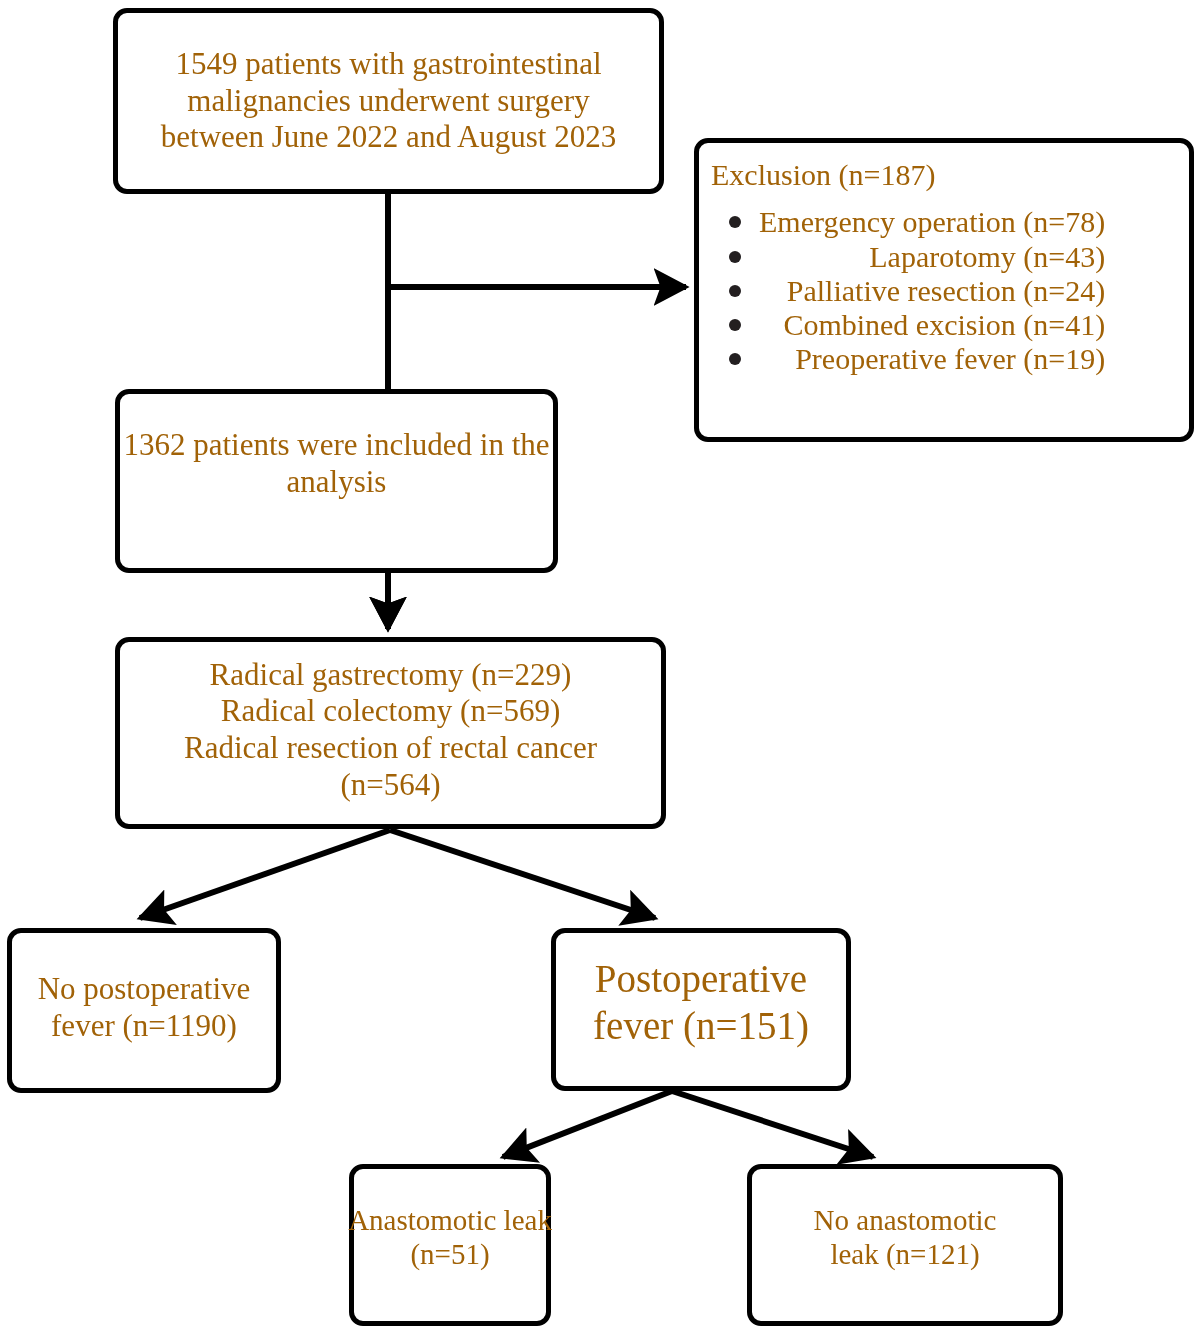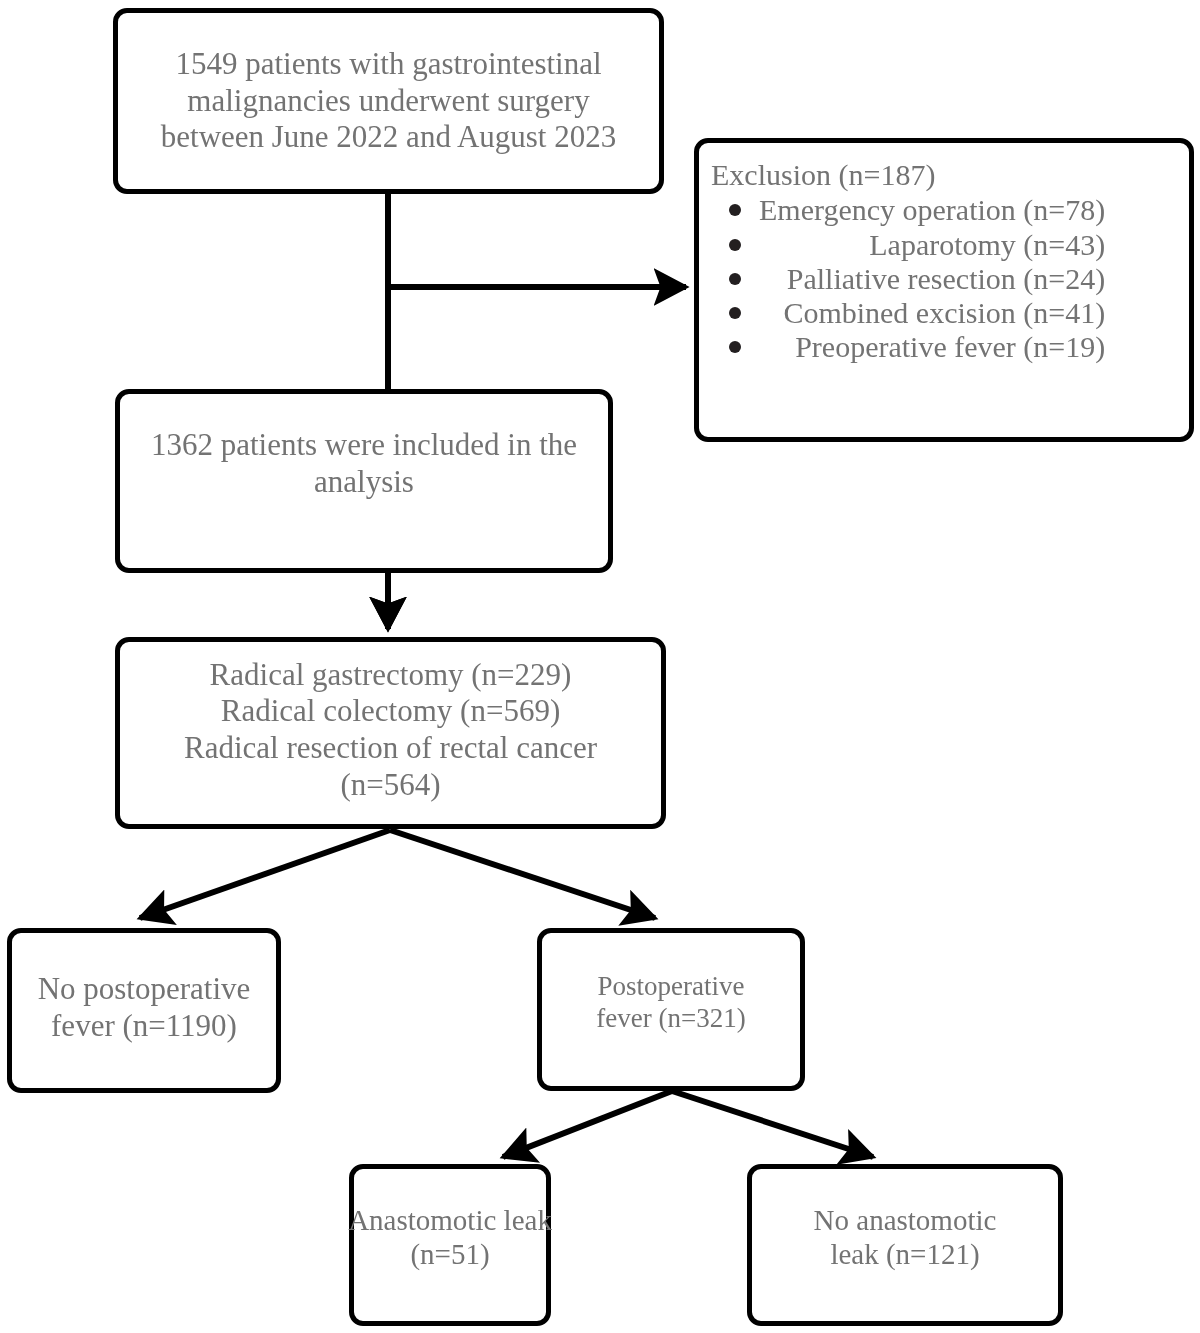--- a/index.html
+++ b/index.html
@@ -6,21 +6,21 @@
     margin: 0;
     padding: 0;
     background: #ffffff;
   }
   #canvas {
     position: relative;
     width: 1200px;
     height: 1333px;
     background: #ffffff;
     font-family: "Liberation Serif", "DejaVu Serif", serif;
-    color: #737373;
+    color: #a16207;
     overflow: hidden;
   }
   svg.connectors {
     position: absolute;
     left: 0;
     top: 0;
     width: 1200px;
     height: 1333px;
     pointer-events: none;
   }
@@ -49,20 +49,21 @@
     font-size: 31px;
     padding: 0 10px;
   }
   #node-exclusion {
     left: 694px; top: 138px; width: 500px; height: 304px;
     font-size: 30px;
     justify-content: flex-start;
     align-items: flex-start;
     text-align: left;
     padding: 14px 10px 0 12px;
+    gap: 12px;
   }
   #node-exclusion .excl-title {
     display: block;
     white-space: nowrap;
     margin-bottom: 1px;
   }
   #node-exclusion ul {
     margin: 0;
     padding: 0 0 0 48px;
     list-style: none;
@@ -78,37 +79,37 @@
     position: absolute;
     left: -30px;
     top: 50%;
     transform: translateY(-50%);
     width: 12px;
     height: 12px;
     border-radius: 50%;
     background: #231f20;
   }
   #node-included {
-    left: 115px; top: 389px; width: 498px; height: 184px;
+    left: 115px; top: 389px; width: 443px; height: 184px;
     font-size: 31px;
     padding: 0 24px 34px 24px;
   }
   #node-procedures {
     left: 115px; top: 637px; width: 551px; height: 192px;
     font-size: 31px;
     padding: 0 8px 6px 8px;
   }
   #node-nofever {
     left: 7px; top: 928px; width: 274px; height: 165px;
     font-size: 31px;
     padding: 8px 6px 14px 6px;
   }
   #node-fever {
-    left: 537px; top: 928px; width: 268px; height: 163px;
-    font-size: 27px;
+    left: 551px; top: 928px; width: 300px; height: 163px;
+    font-size: 39px;
     padding: 0 6px 14px 6px;
   }
   #node-leak {
     left: 349px; top: 1164px; width: 202px; height: 162px;
     font-size: 29px;
     padding: 0 4px 16px 4px;
   }
   #node-noleak {
     left: 747px; top: 1164px; width: 316px; height: 162px;
     font-size: 29px;
@@ -171,21 +172,21 @@
     <span class="line">(n=564)</span>
   </div>
 
   <div class="node" id="node-nofever">
     <span class="line">No postoperative</span>
     <span class="line">fever (n=1190)</span>
   </div>
 
   <div class="node" id="node-fever">
     <span class="line">Postoperative</span>
-    <span class="line">fever (n=321)</span>
+    <span class="line">fever (n=151)</span>
   </div>
 
   <div class="node" id="node-leak">
     <span class="line">Anastomotic leak</span>
     <span class="line">(n=51)</span>
   </div>
 
   <div class="node" id="node-noleak">
     <span class="line">No anastomotic</span>
     <span class="line">leak (n=121)</span>

